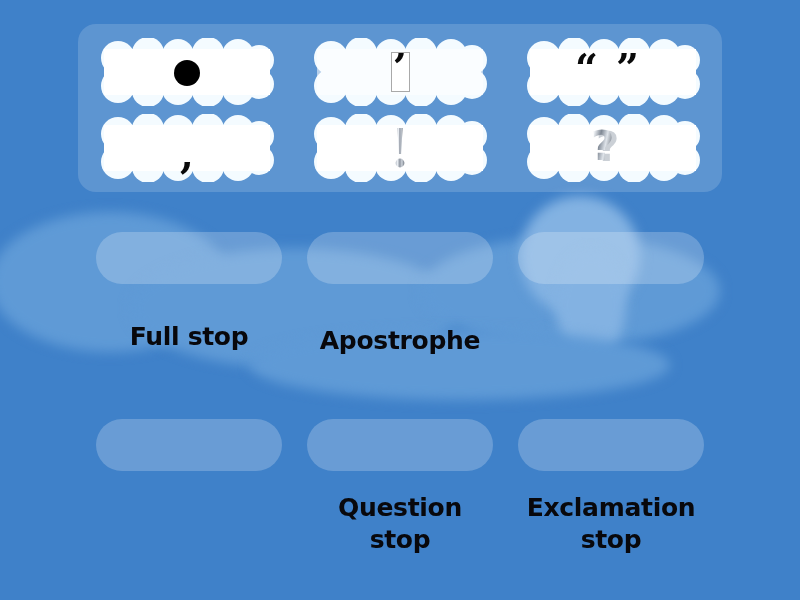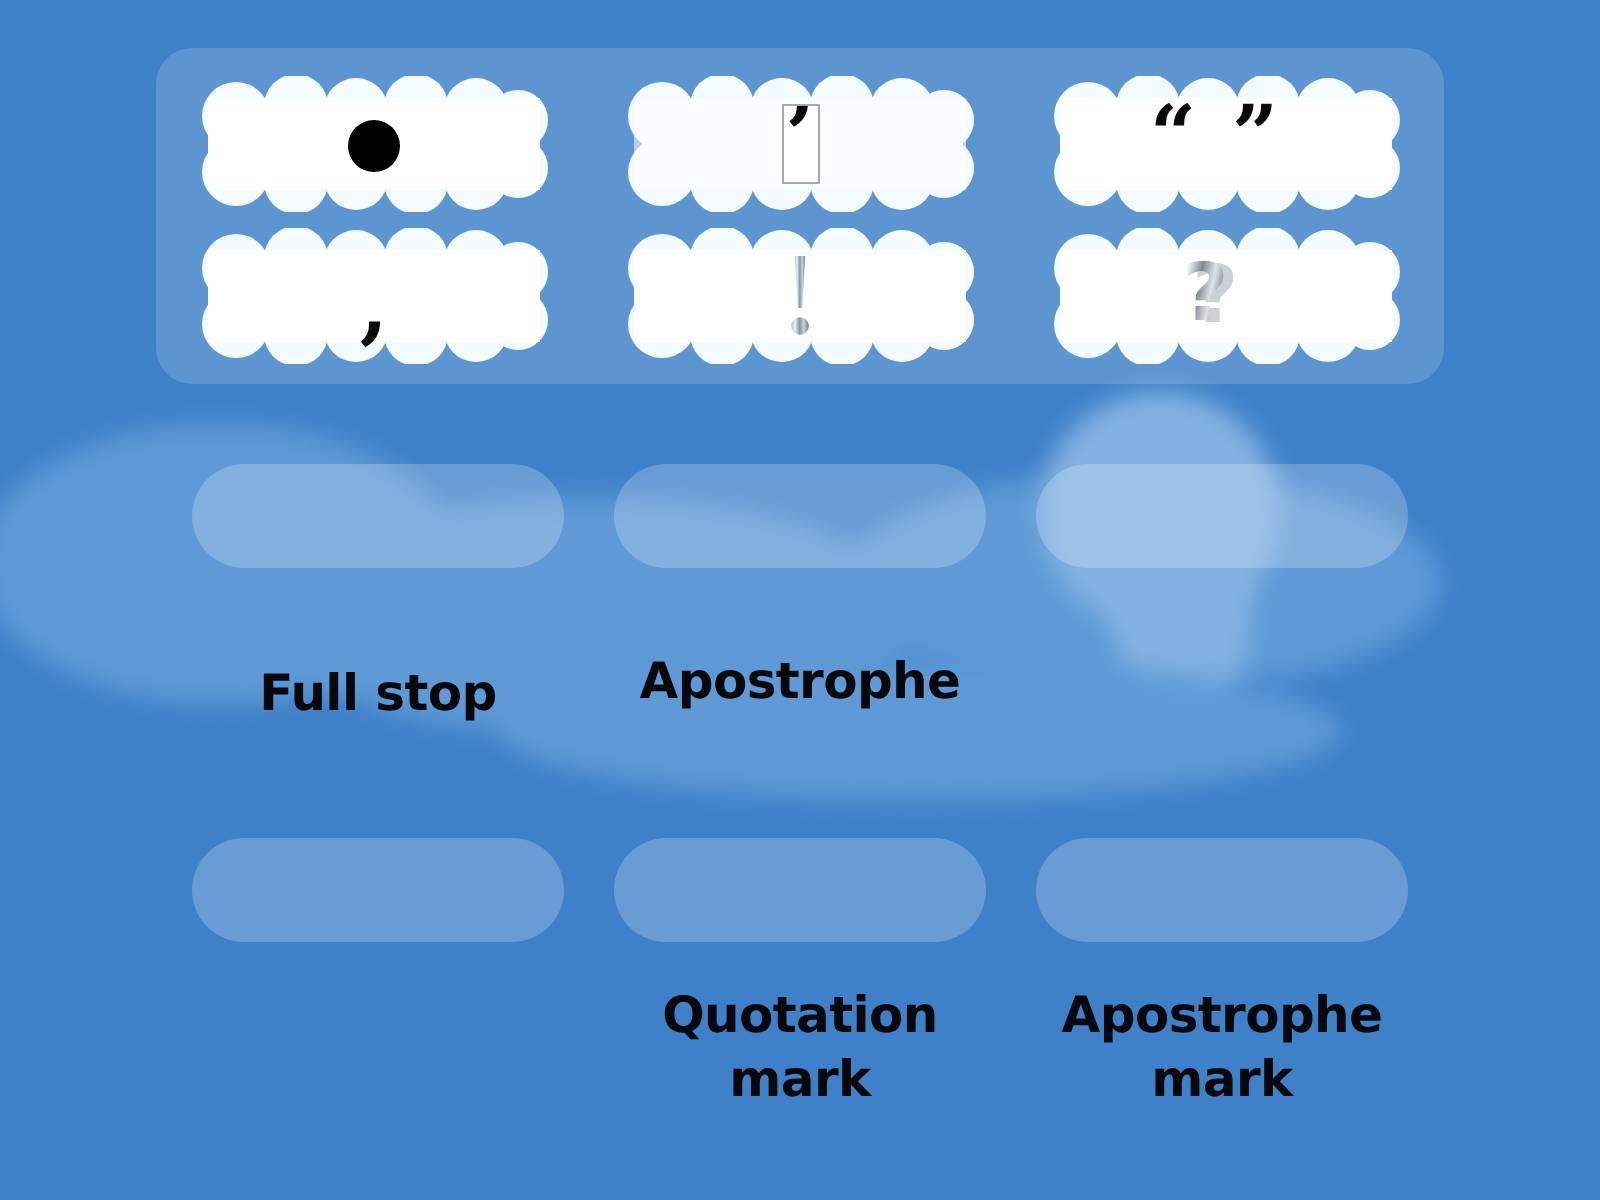--- a/index.html
+++ b/index.html
@@ -331,23 +331,23 @@
         </svg>
       </div>
     </div>
 
   </div>
 
   <div class="dropzone" style="left:96px; top:232px; width:186px;"></div>
   <div class="dropzone" style="left:307px; top:232px; width:186px;"></div>
   <div class="dropzone" style="left:518px; top:232px; width:186px;"></div>
 
-  <div class="zone-label" style="left:96px; top:331px; width:186px;">Full stop</div>
+  <div class="zone-label" style="left:96px; top:321px; width:186px;">Full stop</div>
   <div class="zone-label" style="left:307px; top:325px; width:186px;">Apostrophe</div>
 
   <div class="dropzone" style="left:96px; top:419px; width:186px;"></div>
   <div class="dropzone" style="left:307px; top:419px; width:186px;"></div>
   <div class="dropzone" style="left:518px; top:419px; width:186px;"></div>
 
-  <div class="zone-label" style="left:307px; top:492px; width:186px;">Quotation mark</div>
-  <div class="zone-label" style="left:513px; top:492px; width:196px;">Apostrophe mark</div>
+  <div class="zone-label" style="left:307px; top:492px; width:186px;">Question stop</div>
+  <div class="zone-label" style="left:513px; top:492px; width:196px;">Exclamation stop</div>
 
 </div>
 
 </body></html>

